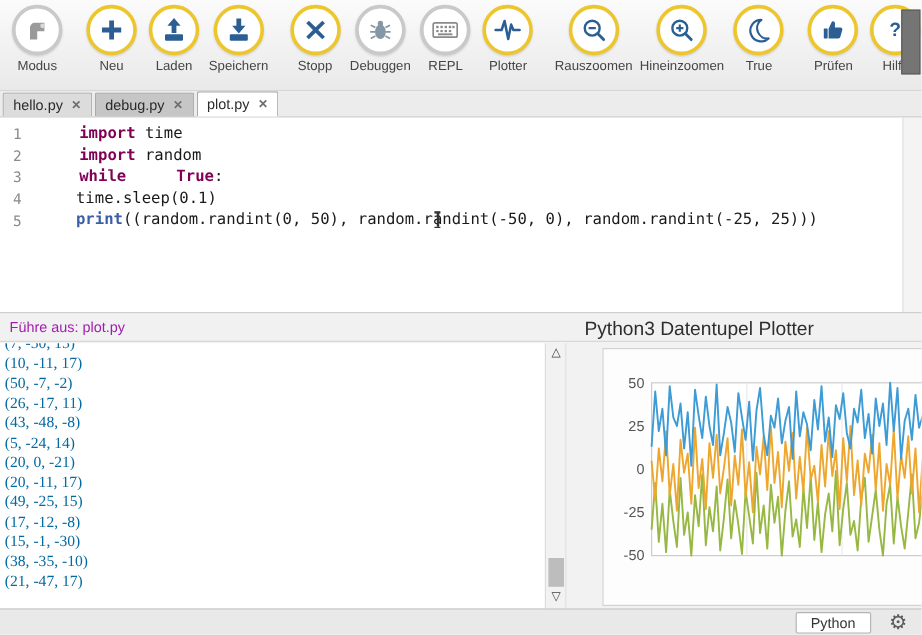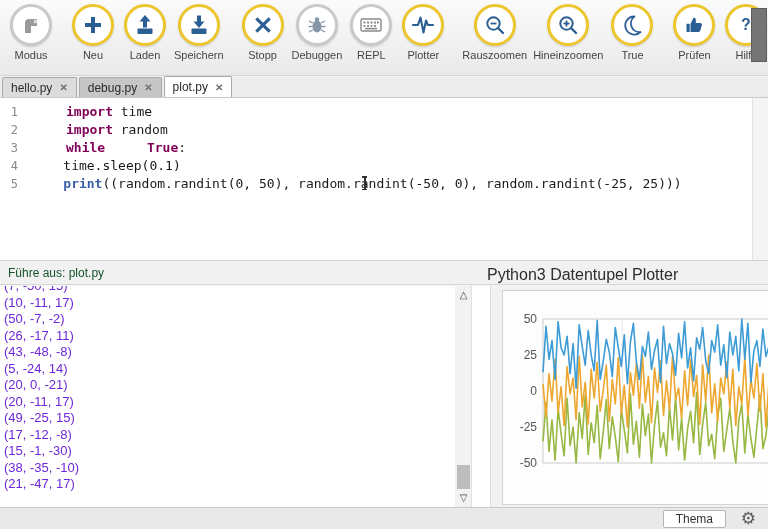--- a/index.html
+++ b/index.html
@@ -70,28 +70,28 @@
   .c-builtin { color:#3a5fa8; font-weight:bold; }
   .ibeam { position:absolute; left:360px; top:176px; width:9px; height:14px; }
   .ibeam:before, .ibeam:after { content:""; position:absolute; left:2px; width:5px; height:1.5px; background:#333; }
   .ibeam:before { top:0; } .ibeam:after { bottom:0; }
   .ibeam span { position:absolute; left:4px; top:1px; width:1.5px; height:12px; background:#333; display:block; }
   
   .panel-headers {
     position:absolute; top:260px; left:0; width:768px; height:25px;
     background:#f1f1f1; border-top:1px solid #cfcfcf; border-bottom:1px solid #d8d8d8;
   }
-  .ph-left { position:absolute; left:8px; top:5px; font-size:12px; color:#14532d; }
+  .ph-left { position:absolute; left:8px; top:5px; font-size:12px; color:#a21caf; }
   .ph-right { position:absolute; left:487px; top:5px; font-size:16px; color:#2e2e2e; }
   
   .shell {
-    position:absolute; top:286px; left:0; width:491px; height:221px;
+    position:absolute; top:286px; left:0; width:455px; height:221px;
     background:#ffffff; overflow:hidden; border-right:1px solid #dcdcdc;
-    font-family:Liberation Sans, sans-serif; font-size:13px; line-height:16.5px;
-    color:#6d28d9; padding-left:4px;
+    font-family:Liberation Serif, serif; font-size:13px; line-height:16.5px;
+    color:#0369a1; padding-left:4px;
   }
   .shell-inner { margin-top:-8px; }
   .vscroll {
     position:absolute; top:286px; left:455px; width:17px; height:221px;
     background:#f2f2f2; border-right:1px solid #e0e0e0;
   }
   .vs-arrow { position:absolute; left:0; width:17px; height:14px; text-align:center;
     font-size:10px; color:#444; line-height:14px; }
   .vs-up { top:2px; } .vs-down { bottom:2px; }
   .vs-thumb { position:absolute; left:2px; bottom:18px; width:13px; height:24px;
@@ -361,15 +361,15 @@
       <text x="34" y="104" text-anchor="end" font-family="Liberation Sans, sans-serif" font-size="12" fill="#555555">0</text>
       <text x="34" y="140" text-anchor="end" font-family="Liberation Sans, sans-serif" font-size="12" fill="#555555">-25</text>
       <text x="34" y="176" text-anchor="end" font-family="Liberation Sans, sans-serif" font-size="12" fill="#555555">-50</text>
       <polyline points="40.0,150.4 43.0,111.5 46.0,160.5 49.0,128.8 52.1,169.1 55.1,117.3 58.1,143.2 61.1,164.8 64.1,107.2 67.1,154.7 70.1,136.0 73.1,172.0 76.2,121.6 79.2,147.5 82.2,104.3 85.2,163.4 88.2,131.7 91.2,151.8 94.2,114.4 97.2,167.7 100.3,140.3 103.3,108.6 106.3,157.6 109.3,125.9 112.3,146.1 115.3,170.6 118.3,118.7 121.3,138.9 124.4,161.9 127.4,102.9 130.4,153.3 133.4,130.2 136.4,166.2 139.4,113.0 142.4,144.6 145.4,123.0 148.5,172.0 151.5,134.6 154.5,110.1 157.5,156.2 160.5,141.8 163.5,164.8 166.5,115.8 169.5,149.0 172.6,105.8 175.6,159.0 178.6,127.4 181.6,169.1 184.6,137.4 187.6,120.2 190.6,151.8 193.6,101.4 196.7,163.4 199.7,133.1 202.7,111.5 205.7,154.7 208.7,143.2 211.7,167.7 214.7,124.5 217.7,107.2 220.8,160.5 223.8,138.9 226.8,117.3 229.8,150.4 232.8,172.0 235.8,128.8 238.8,113.0 241.8,161.9 244.9,123.0 247.9,147.5 250.9,166.2 253.9,136.0 256.9,104.3 259.9,157.6 262.9,144.6 265.9,118.7 269.0,153.3 272.0,131.7 275.0,170.6 278.0,140.3" fill="none" stroke="#97b843" stroke-width="1.6" stroke-linejoin="round"></polyline>
       <polyline points="40.0,92.8 43.0,125.9 46.0,82.7 49.0,110.1 52.1,68.3 55.1,121.6 58.1,95.7 61.1,134.6 64.1,75.5 67.1,102.9 70.1,87.0 73.1,128.8 76.2,65.4 79.2,115.8 82.2,91.4 85.2,133.1 88.2,78.4 91.2,107.2 94.2,71.2 97.2,120.2 100.3,98.6 103.3,74.1 106.3,130.2 109.3,88.5 112.3,113.0 115.3,66.9 118.3,123.0 121.3,94.2 124.4,136.0 127.4,81.3 130.4,104.3 133.4,72.6 136.4,117.3 139.4,64.0 142.4,111.5 145.4,85.6 148.5,131.7 151.5,77.0 154.5,101.4 157.5,69.8 160.5,124.5 163.5,89.9 166.5,118.7 169.5,65.4 172.6,108.6 175.6,97.1 178.6,127.4 181.6,79.8 184.6,114.4 187.6,68.3 190.6,105.8 193.6,84.2 196.7,133.1 199.7,74.1 202.7,110.1 205.7,64.0 208.7,121.6 211.7,92.8 214.7,130.2 217.7,87.0 220.8,102.9 223.8,71.2 226.8,117.3 229.8,78.4 232.8,134.6 235.8,95.7 238.8,113.0 241.8,66.9 244.9,124.5 247.9,88.5 250.9,107.2 253.9,72.6 256.9,120.2 259.9,82.7 262.9,136.0 265.9,91.4 269.0,115.8 272.0,69.8 275.0,104.3 278.0,77.0" fill="none" stroke="#eda72e" stroke-width="1.6" stroke-linejoin="round"></polyline>
       <polyline points="40.0,81.3 43.0,35.2 46.0,68.3 49.0,49.6 52.1,88.5 55.1,30.9 58.1,56.8 61.1,64.0 64.1,45.3 67.1,82.7 70.1,52.5 73.1,97.1 76.2,33.8 79.2,55.4 82.2,74.1 85.2,39.5 88.2,64.0 91.2,79.8 94.2,29.4 97.2,88.5 100.3,69.8 103.3,48.2 106.3,61.1 109.3,85.6 112.3,36.6 115.3,56.8 118.3,75.5 121.3,43.8 124.4,92.8 127.4,51.0 130.4,32.3 133.4,71.2 136.4,88.5 139.4,55.4 142.4,65.4 145.4,41.0 148.5,78.4 151.5,59.7 154.5,48.2 157.5,91.4 160.5,35.2 163.5,72.6 166.5,52.5 169.5,62.6 172.6,84.2 175.6,42.4 178.6,66.9 181.6,30.9 184.6,77.0 187.6,56.8 190.6,89.9 193.6,46.7 196.7,58.2 199.7,36.6 202.7,69.8 205.7,82.7 208.7,49.6 211.7,61.1 214.7,33.8 217.7,74.1 220.8,53.9 223.8,87.0 226.8,41.0 229.8,64.0 232.8,45.3 235.8,79.8 238.8,28.0 241.8,68.3 244.9,32.3 247.9,91.4 250.9,59.7 253.9,49.6 256.9,75.5 259.9,38.1 262.9,65.4 265.9,55.4 269.0,85.6 272.0,43.8 275.0,62.6 278.0,74.1" fill="none" stroke="#3d9bd5" stroke-width="1.6" stroke-linejoin="round"></polyline>
     </svg>
 </div>
 
 <div class="bottombar">
-  <button class="py-btn">Thema</button>
+  <button class="py-btn">Python</button>
   <button class="gear-btn">⚙</button>
 </div>
 
 </body></html>

